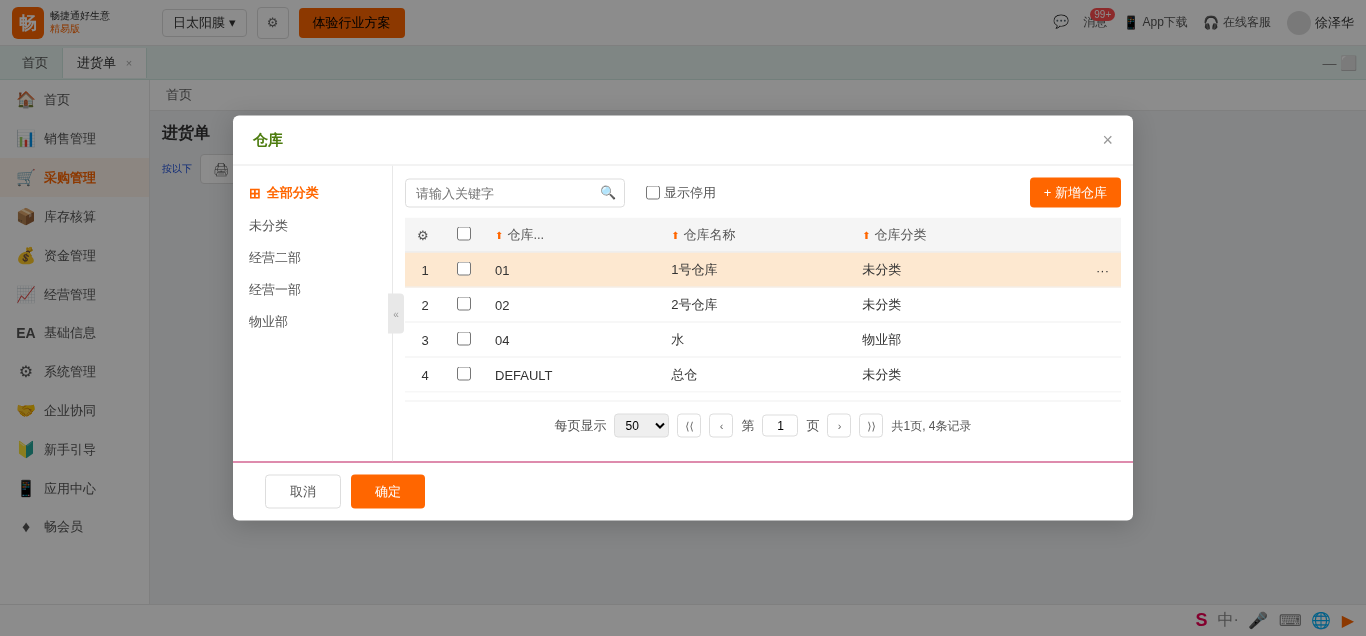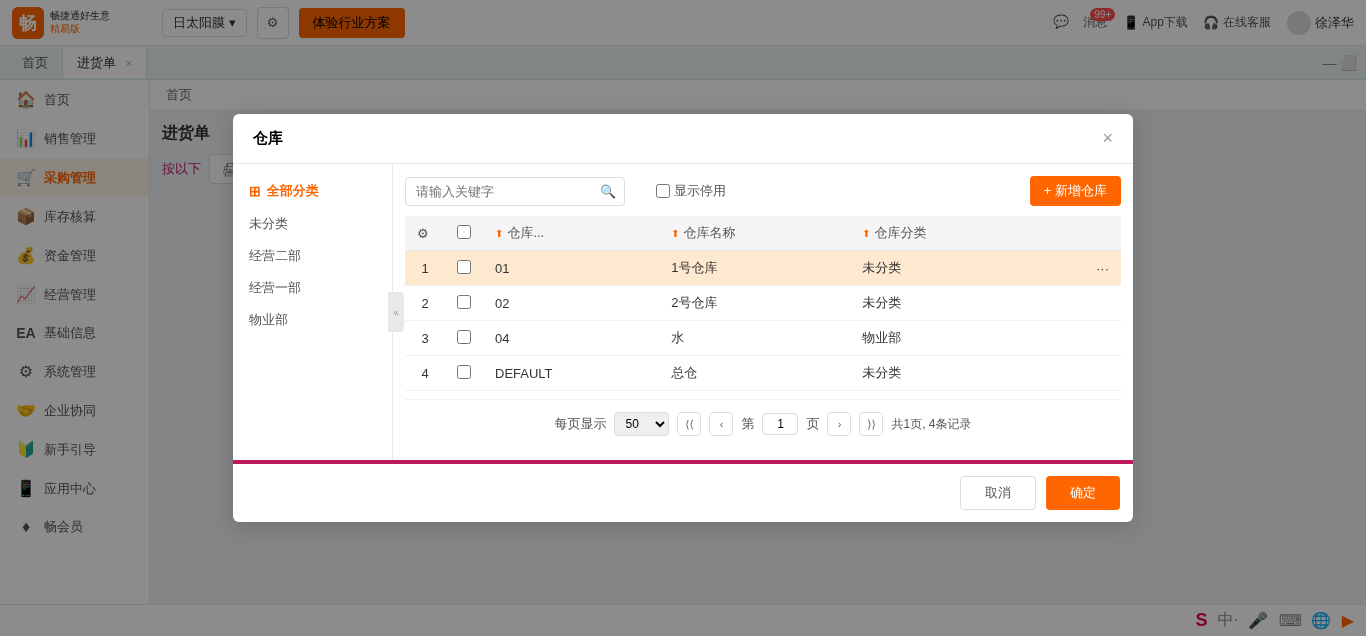--- a/index.html
+++ b/index.html
@@ -89,21 +89,21 @@
       padding: 6px 16px;
       border-bottom: 1px solid #e8e8e8;
       display: flex; align-items: center; gap: 6px;
       font-size: 13px; color: #666;
     }
     .page-area { padding: 12px; flex: 1; overflow: auto; position: relative; }
     .page-title { font-size: 16px; font-weight: bold; color: #333; margin-bottom: 10px; }
 
     
     .toolbar { display: flex; align-items: center; gap: 8px; margin-bottom: 10px; flex-wrap: wrap; }
-    .toolbar-label { color: #be185d; font-size: 13px; }
+    .toolbar-label { color: #1d4ed8; font-size: 10px; }
     .toolbar-btn {
       border: 1px solid #ddd; background: #fff; border-radius: 4px;
       padding: 5px 12px; cursor: pointer; font-size: 13px; color: #555;
       display: flex; align-items: center; gap: 4px;
     }
     .toolbar-btn.primary { background: #ff6600; color: #fff; border-color: #ff6600; }
 
     
     .overlay {
       position: fixed; top: 0; left: 0; right: 0; bottom: 0;
@@ -116,21 +116,21 @@
       background: #fff; border-radius: 6px; z-index: 200;
       width: 900px; max-height: 560px;
       box-shadow: 0 4px 24px rgba(0,0,0,0.18);
       display: flex; flex-direction: column;
     }
     .modal-header {
       padding: 14px 20px;
       border-bottom: 1px solid #e8e8e8;
       display: flex; align-items: center; justify-content: space-between;
     }
-    .modal-title { font-size: 15px; font-weight: bold; color: #000000; }
+    .modal-title { font-size: 15px; font-weight: bold; color: #4d7c0f; }
     .modal-close { cursor: pointer; color: #999; font-size: 18px; }
     .modal-body { display: flex; flex: 1; overflow: hidden; }
 
     
     .category-panel {
       width: 160px;
       border-right: 1px solid #e8e8e8;
       padding: 10px 0;
       position: relative;
     }
@@ -147,21 +147,21 @@
       background: #e8e8e8; border-radius: 0 4px 4px 0;
       display: flex; align-items: center; justify-content: center;
       cursor: pointer; color: #999; font-size: 10px; z-index: 5;
     }
     .cat-item {
       padding: 7px 16px; cursor: pointer; color: #555; font-size: 13px;
     }
 
     
     .content-panel { flex: 1; display: flex; flex-direction: column; padding: 12px; overflow: hidden; }
-    .search-bar { display: flex; align-items: center; gap: 10px; margin-bottom: 10px; }
+    .search-bar { display: flex; align-items: center; gap: 0; margin-bottom: 10px; }
     .search-input-wrap {
       position: relative; flex: 1; max-width: 220px;
     }
     .search-input {
       width: 100%; border: 1px solid #ddd; border-radius: 4px;
       padding: 6px 30px 6px 10px; font-size: 13px; outline: none;
     }
     .search-icon-btn {
       position: absolute; right: 8px; top: 50%; transform: translateY(-50%);
       cursor: pointer; color: #999;
@@ -206,23 +206,23 @@
       cursor: pointer; color: #666; font-size: 11px;
     }
     .page-input {
       border: 1px solid #ddd; border-radius: 4px; width: 36px;
       text-align: center; padding: 3px; font-size: 12px;
     }
     .page-info { color: #555; font-size: 12px; }
 
     
     .modal-footer {
-      padding: 12px 13px;
-      border-top: 4px solid #be185d;
-      display: flex; justify-content: flex-end; gap: 10px;
+      padding: 12px 32px;
+      border-top: 1px solid #be185d;
+      display: flex; justify-content: flex-start; gap: 10px;
     }
     .cancel-btn {
       border: 1px solid #ddd; background: #fff; border-radius: 4px;
       padding: 7px 24px; cursor: pointer; font-size: 13px; color: #555;
     }
     .confirm-btn {
       background: #ff6600; color: #fff; border: none;
       border-radius: 4px; padding: 7px 24px; cursor: pointer; font-size: 13px;
     }
 

